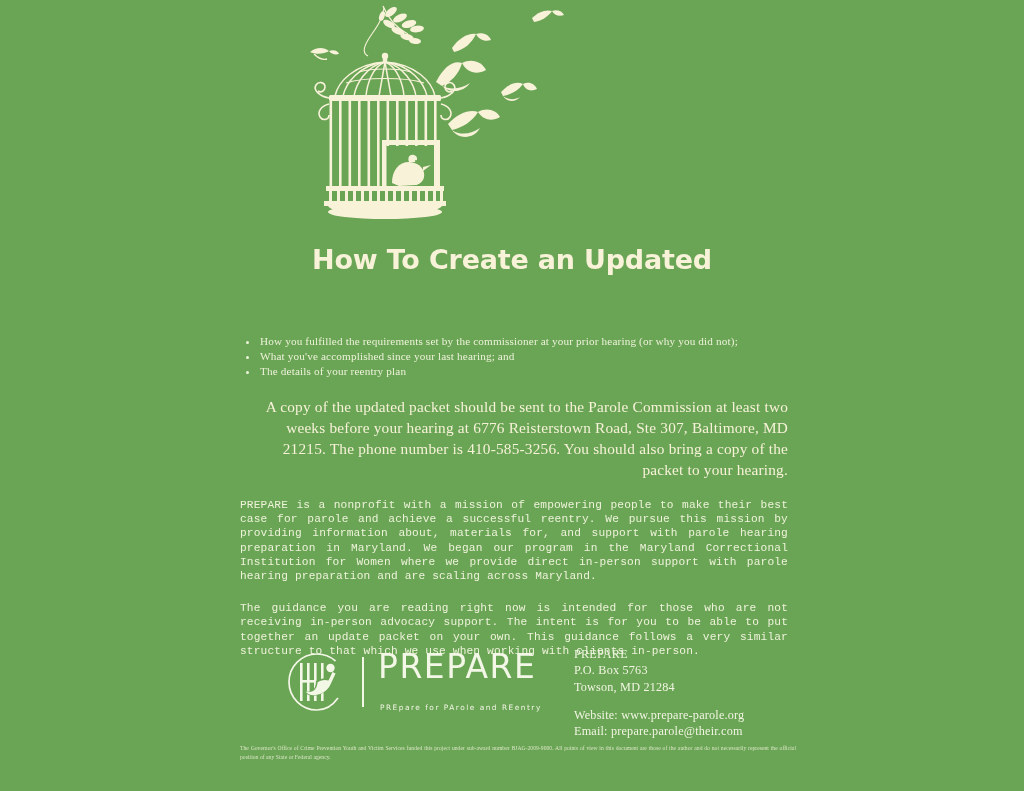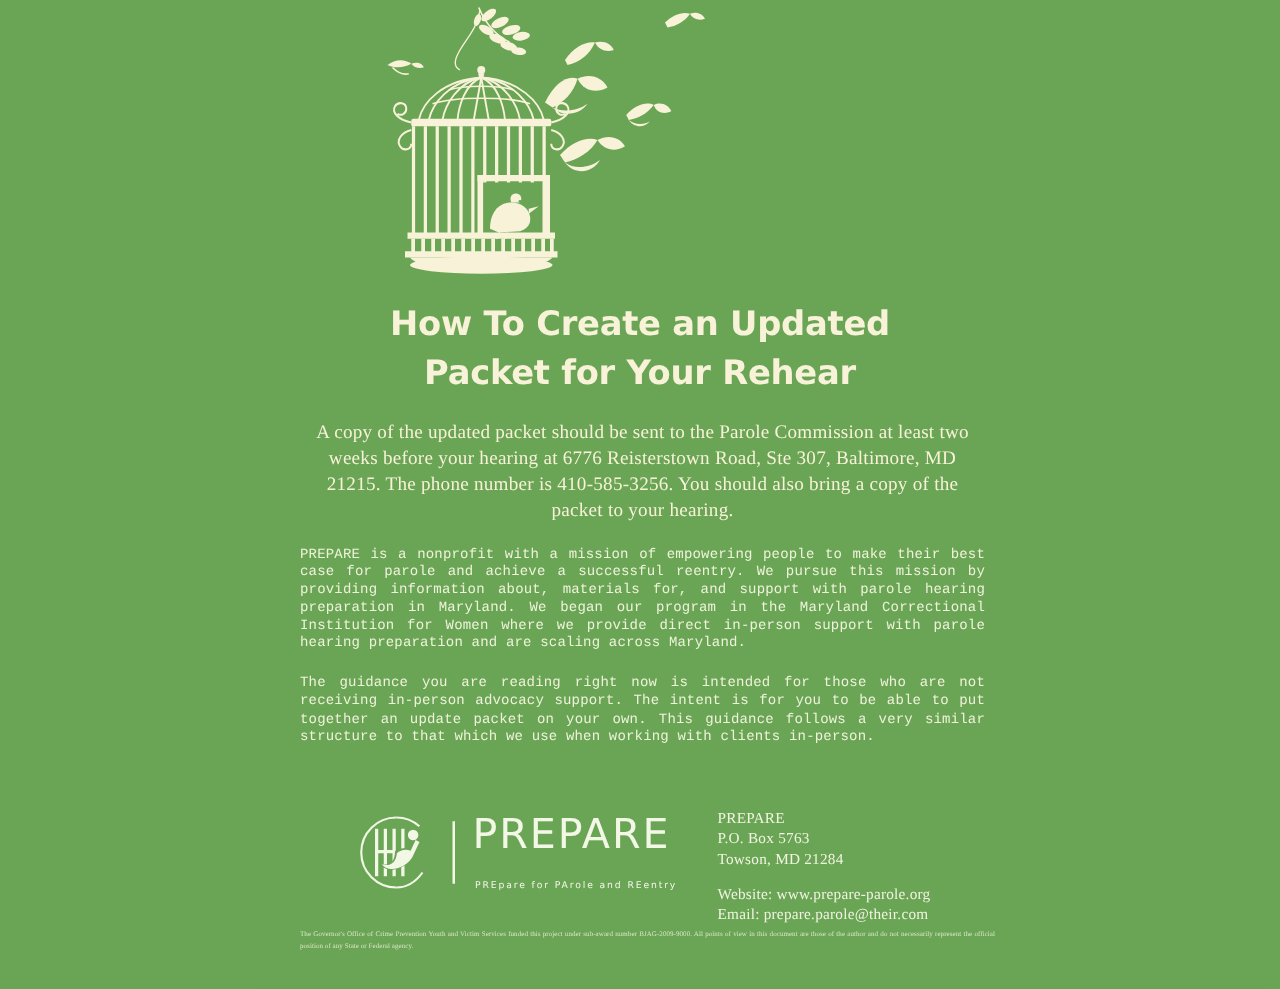--- a/index.html
+++ b/index.html
@@ -67,21 +67,21 @@
     padding-left:2px;
   }
   ul.bullets li::marker { font-size:9px; }
 
   p.emphasis {
     margin-top:17px;
     font-family:"Liberation Serif", serif;
     font-size:15.3px;
     line-height:21px;
     color:#f7f2d8;
-    text-align:center;
+    text-align:right;
     letter-spacing:0.2px;
   }
   p.para-gap { margin-top:18px;font-family:Liberation Mono, monospace; }
 
   
   .footer {
     position:absolute;
     left:0; top:636px;
     width:1024px;
     padding-left:12px;
@@ -273,26 +273,30 @@
           <path d="M152 124 C162 113, 174 109, 182 112 C177 121, 166 128, 156 130 Z"></path>
           <path d="M182 112 C191 107, 200 110, 204 117 C196 122, 187 120, 182 112 Z"></path>
           <path d="M156 130 C164 136, 176 134, 184 128 C178 139, 163 140, 156 130 Z"></path>
         </g>
       </g>
     </svg>
   </div>
 
   <div class="title-block">
     <div class="title-line">How To Create an Updated</div>
-    <div class="title-line">Packet for Your Rehear</div>
   </div>
 
   <div class="content">
 
 
+    <ul class="bullets">
+      <li>How you fulfilled the requirements set by the commissioner at your prior hearing (or why you did not);</li>
+      <li>What you've accomplished since your last hearing; and</li>
+      <li>The details of your reentry plan</li>
+    </ul>
 
     <p class="emphasis">A copy of the updated packet should be sent to the Parole Commission at least two weeks before your hearing at 6776 Reisterstown Road, Ste 307, Baltimore, MD 21215. The phone number is 410-585-3256. You should also bring a copy of the packet to your hearing.</p>
 
     <p class="body-text para-gap">PREPARE is a nonprofit with a mission of empowering people to make their best case for parole and achieve a successful reentry. We pursue this mission by providing information about, materials for, and support with parole hearing preparation in Maryland. We began our program in the Maryland Correctional Institution for Women where we provide direct in-person support with parole hearing preparation and are scaling across Maryland.</p>
 
     <p class="body-text para-gap">The guidance you are reading right now is intended for those who are not receiving in-person advocacy support. The intent is for you to be able to put together an update packet on your own. This guidance follows a very similar structure to that which we use when working with clients in-person.</p>
   </div>
 
   <div class="footer">
     <div class="footer-inner">

